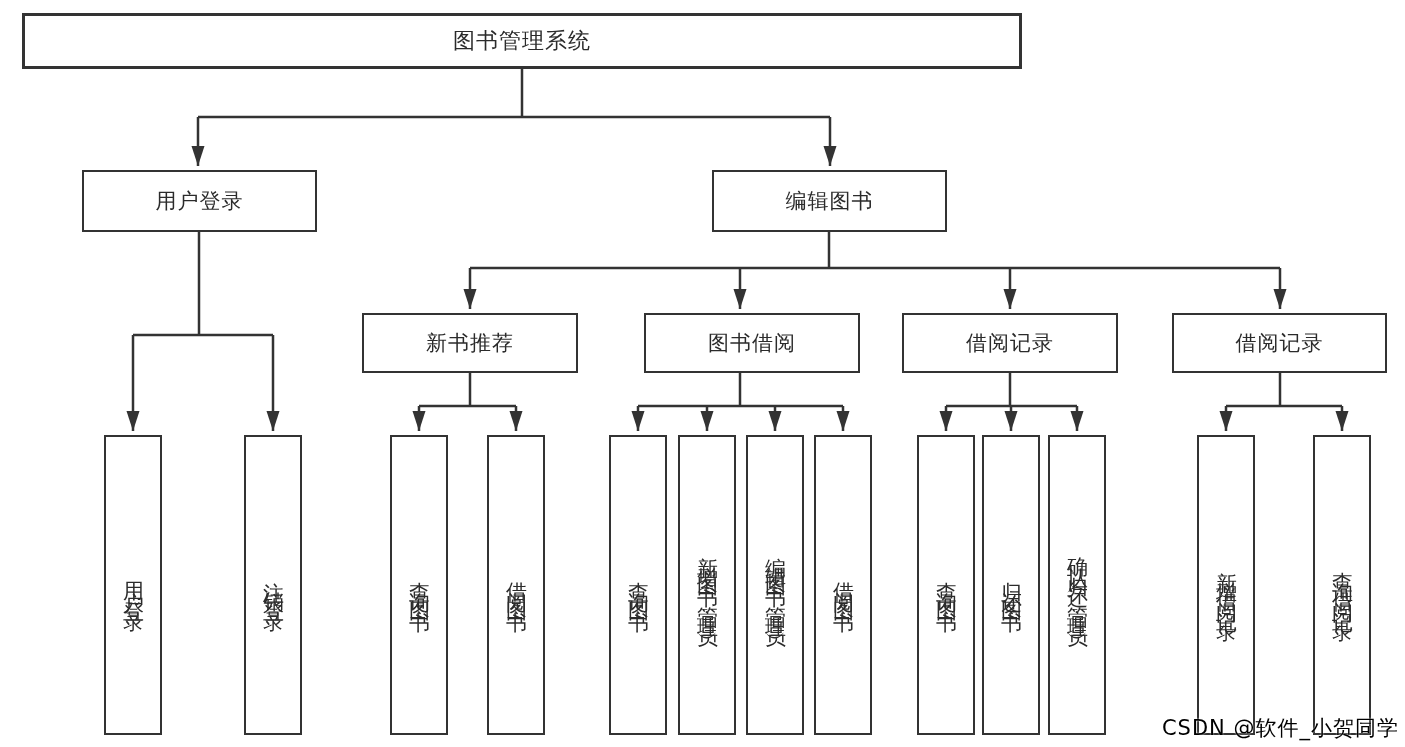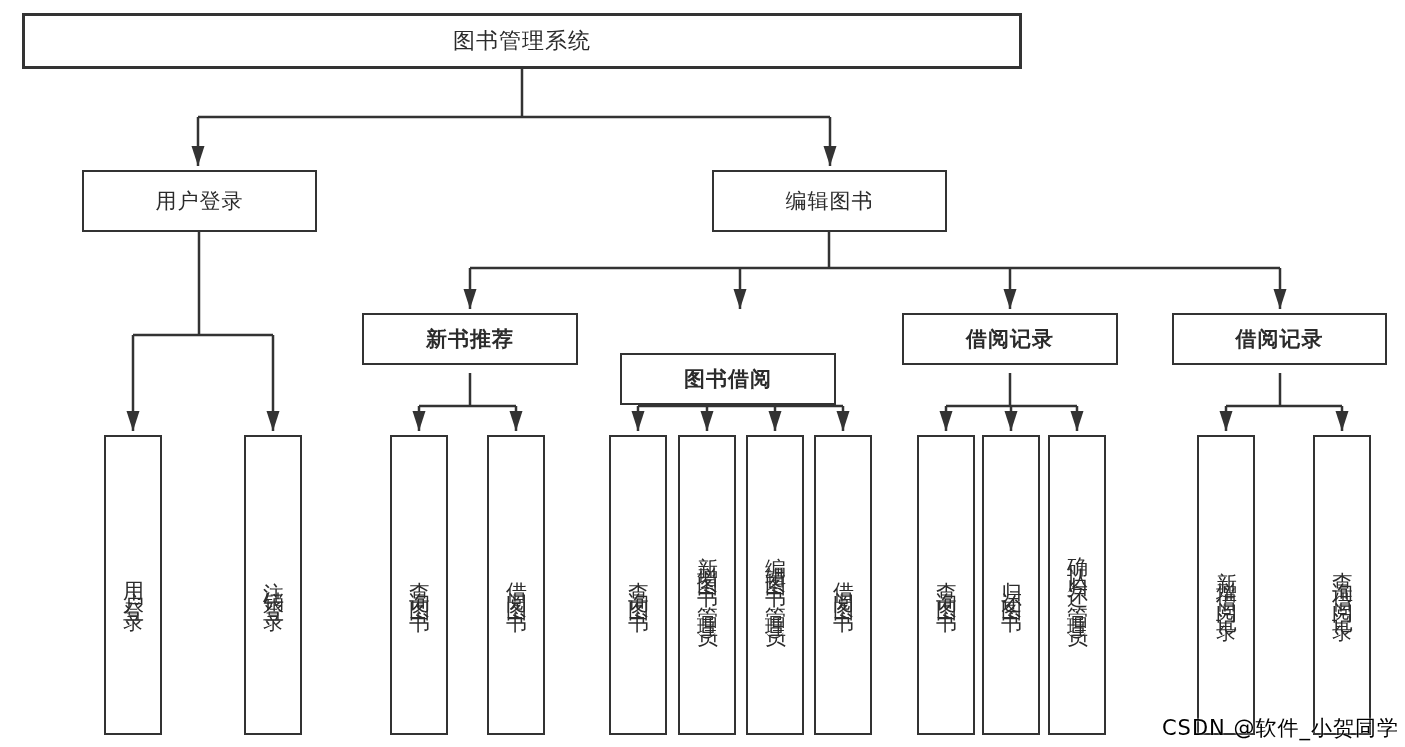--- a/index.html
+++ b/index.html
@@ -17,21 +17,21 @@
     border:2.5px solid #333333;
     background:#ffffff;
     display:flex;align-items:center;justify-content:center;
     color:#2b2b2b;
     font-size:21px;
     letter-spacing:1px;
     white-space:nowrap;
   }
   .node.root{border-width:3px;left:22px;top:13px;width:1000px;height:56px;font-size:22px;}
   .node.lvl2{top:170px;width:235px;height:62px;}
-  .node.lvl3{top:313px;height:52px;width:216px;font-weight:bold;}
+  .node.lvl3{top:313px;height:60px;width:216px;}
   .node.leaf{top:435px;width:58px;height:300px;}
   .vtext{
     writing-mode:vertical-rl;
     text-orientation:mixed;
     font-size:21px;
     letter-spacing:10px;
     line-height:1;
     color:#2b2b2b;
   }
   .watermark{
@@ -106,21 +106,21 @@
   <div class="node lvl2" style="left:82px;">
     <span>用户登录</span>
   </div>
   <div class="node lvl2" style="left:712px;">
     <span>编辑图书</span>
   </div>
 
   <div class="node lvl3" style="left:362px;">
     <span>新书推荐</span>
   </div>
-  <div class="node lvl3" style="left:620px;margin-top:40px;">
+  <div class="node lvl3" style="left:644px;">
     <span>图书借阅</span>
   </div>
   <div class="node lvl3" style="left:902px;">
     <span>借阅记录</span>
   </div>
   <div class="node lvl3" style="left:1172px;width:215px;text-align:right;">
     <span>借阅记录</span>
   </div>
 
   <div class="node leaf" style="left:104px;">

